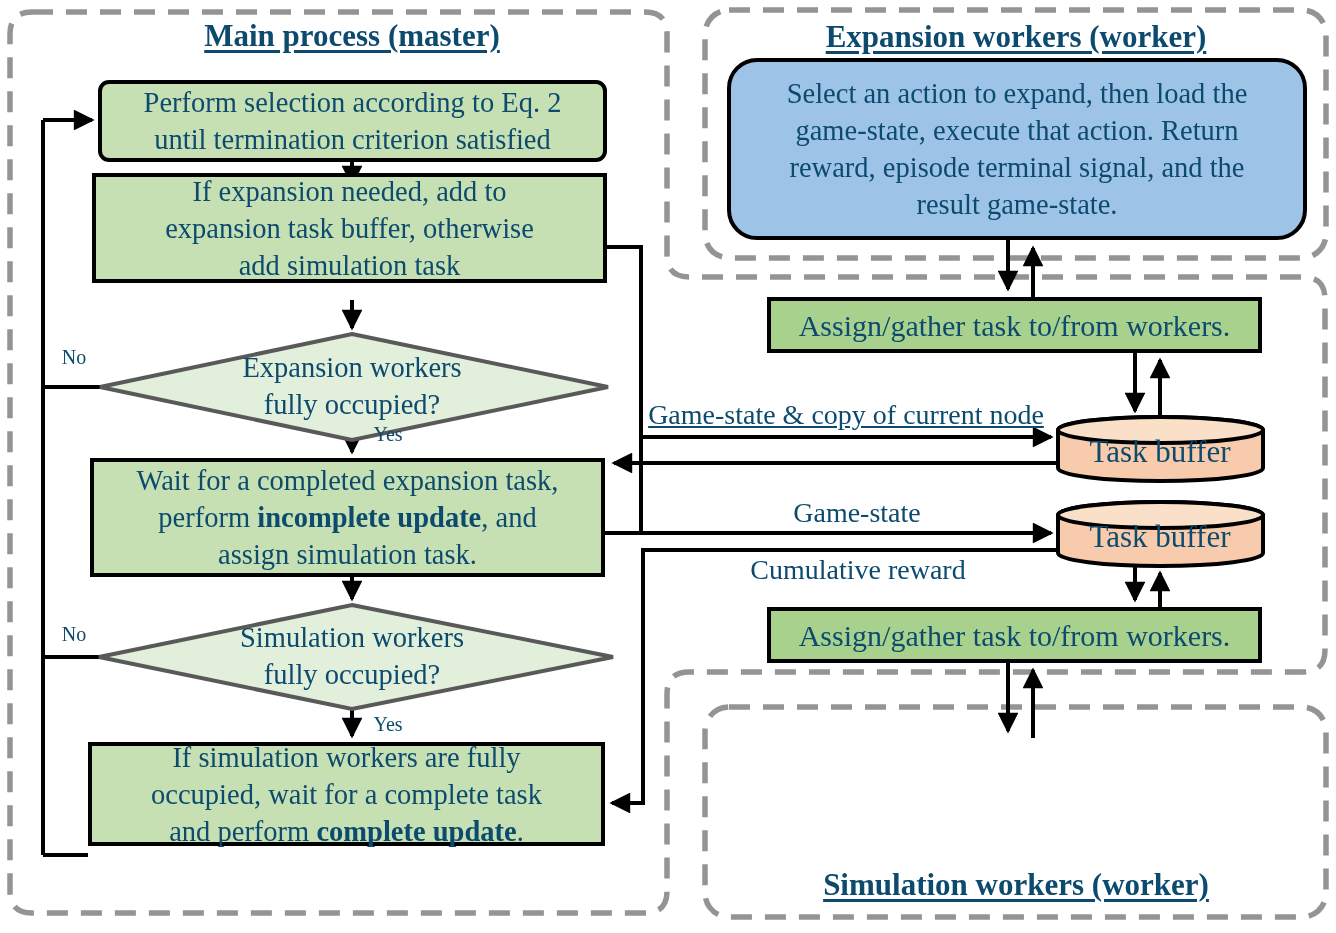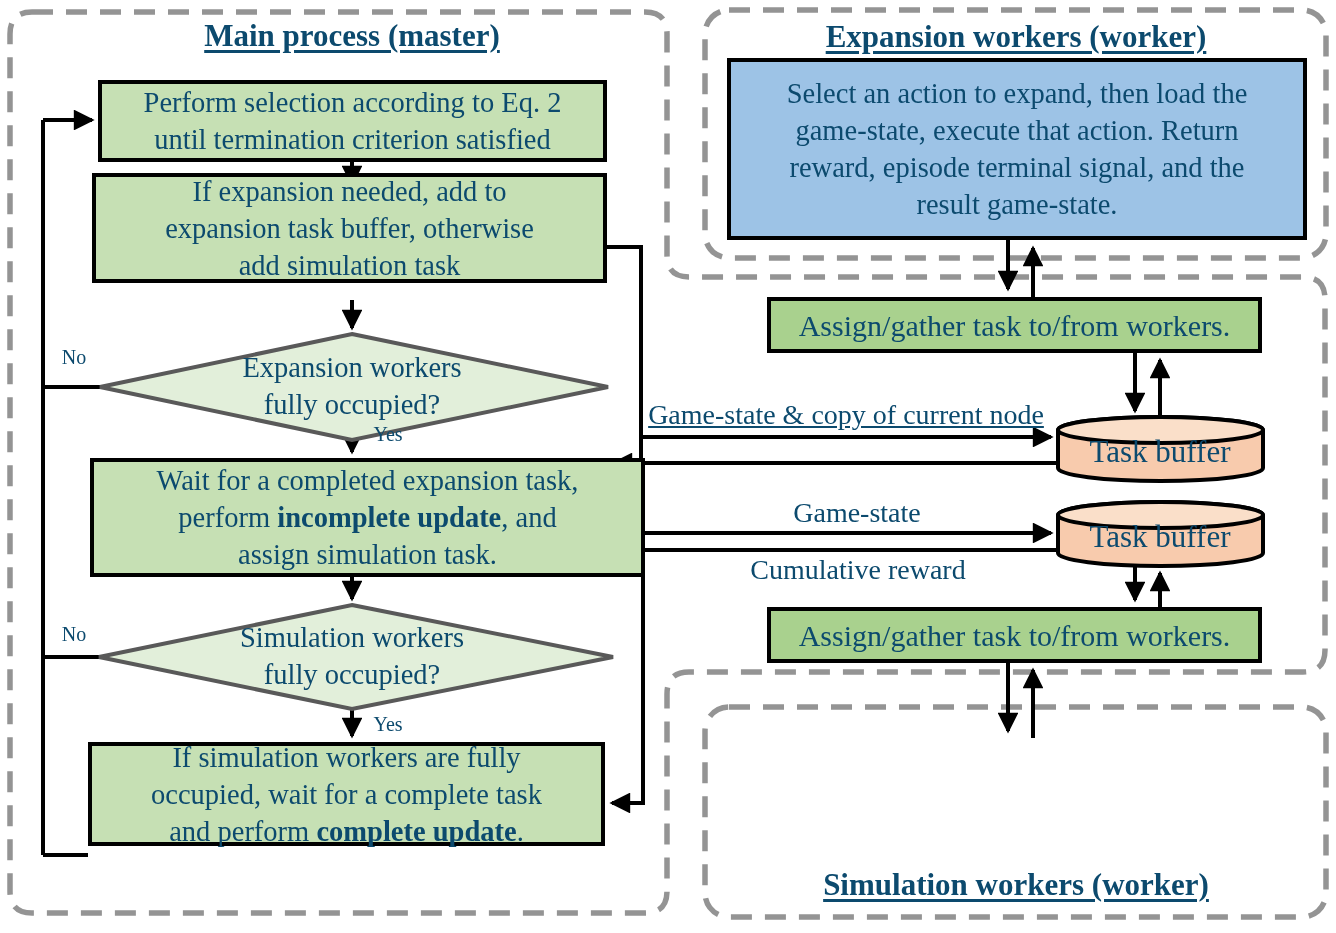--- a/index.html
+++ b/index.html
@@ -10,21 +10,21 @@
   }
   .stage svg{position:absolute;left:0;top:0;}
   .box{
     position:absolute;border:4px solid #000;box-sizing:border-box;
     display:flex;align-items:center;justify-content:center;
     text-align:center;white-space:pre-line;
     font-size:28.5px;line-height:37px;
   }
   .green{background:#c6e0b4;}
   .dgreen{background:#a9d18e;font-size:30px;}
-  .blue{background:#9dc3e6;}
+  .blue{background:#9dc3e6;border-radius:30px;}
   .title{
     position:absolute;transform:translateX(-50%);
     font-weight:bold;font-size:31px;line-height:38px;white-space:nowrap;
     text-decoration:underline;text-decoration-thickness:2.5px;text-underline-offset:4px;
   }
   .dtext{
     position:absolute;transform:translate(-50%,-50%);
     text-align:center;white-space:pre-line;font-size:28.5px;line-height:37px;
   }
   .flowlabel{
@@ -94,30 +94,30 @@
     <g>
       <path d="M1058,515 V553 A102.5,13 0 0 0 1263,553 V515 A102.5,13 0 0 0 1058,515 Z" fill="#f8cbad" stroke="#000" stroke-width="4"></path>
       <ellipse cx="1160.5" cy="515" rx="102.5" ry="13" fill="#fadfc9" stroke="#000" stroke-width="4"></ellipse>
     </g>
   </svg>
 
   <div class="title" style="left:352px;top:17px;">Main process (master)</div>
   <div class="title" style="left:1016px;top:18px;">Expansion workers (worker)</div>
   <div class="title" style="left:1016px;top:866px;">Simulation workers (worker)</div>
 
-  <div class="box green" style="left:98px;top:80px;width:509px;height:82px;">
+  <div class="box green" style="left:98px;top:80px;width:509px;height:82px;border-radius:11px;">
     <span>Perform selection according to Eq. 2
 until termination criterion satisfied</span>
   </div>
   <div class="box green" style="left:92px;top:173px;width:515px;height:110px;">
     <span>If expansion needed, add to
 expansion task buffer, otherwise
 add simulation task</span>
   </div>
-  <div class="box green" style="left:90px;top:458px;width:555px;height:119px;">
+  <div class="box green" style="left:90px;top:458px;width:515px;height:119px;">
     <span><span>Wait for a completed expansion task,
 perform </span><b>incomplete update</b><span>, and
 assign simulation task.</span></span>
   </div>
   <div class="box green" style="left:88px;top:742px;width:517px;height:104px;">
     <span><span>If simulation workers are fully
 occupied, wait for a complete task
 and perform </span><b>complete update</b><span>.</span></span>
   </div>
 

